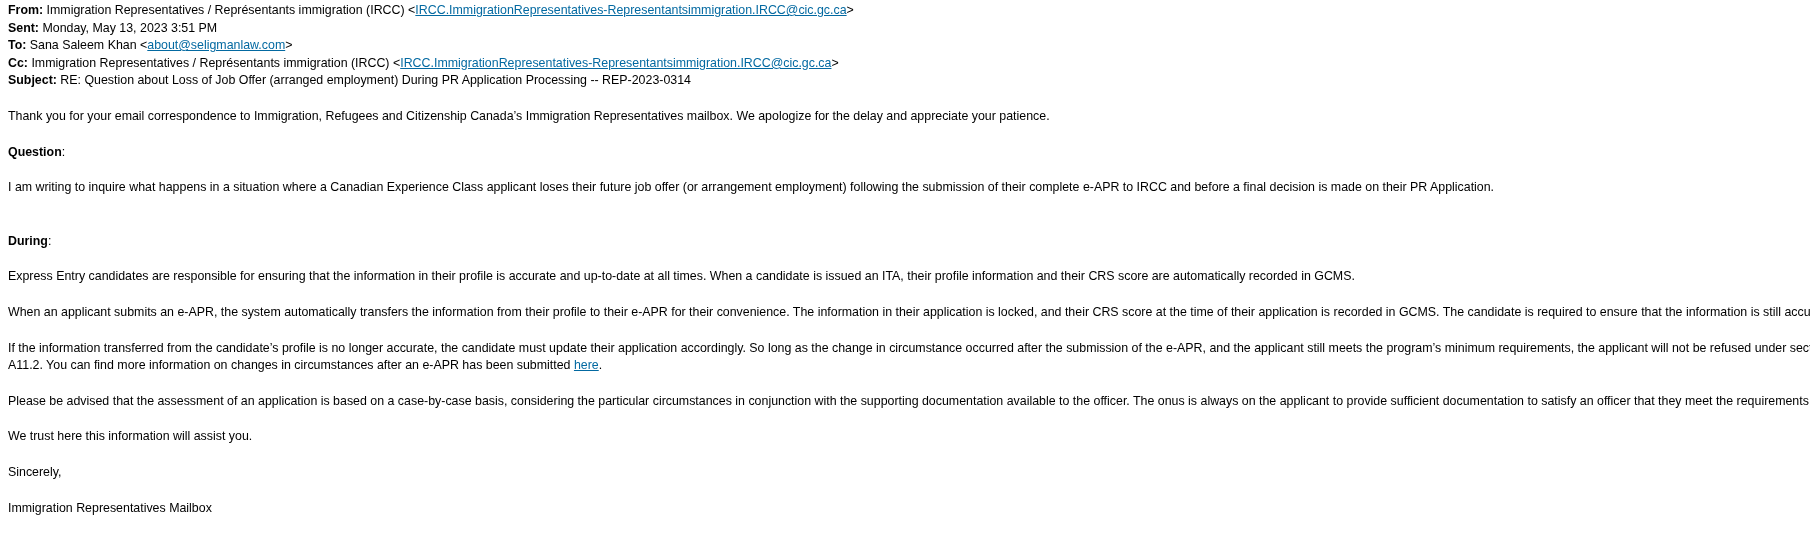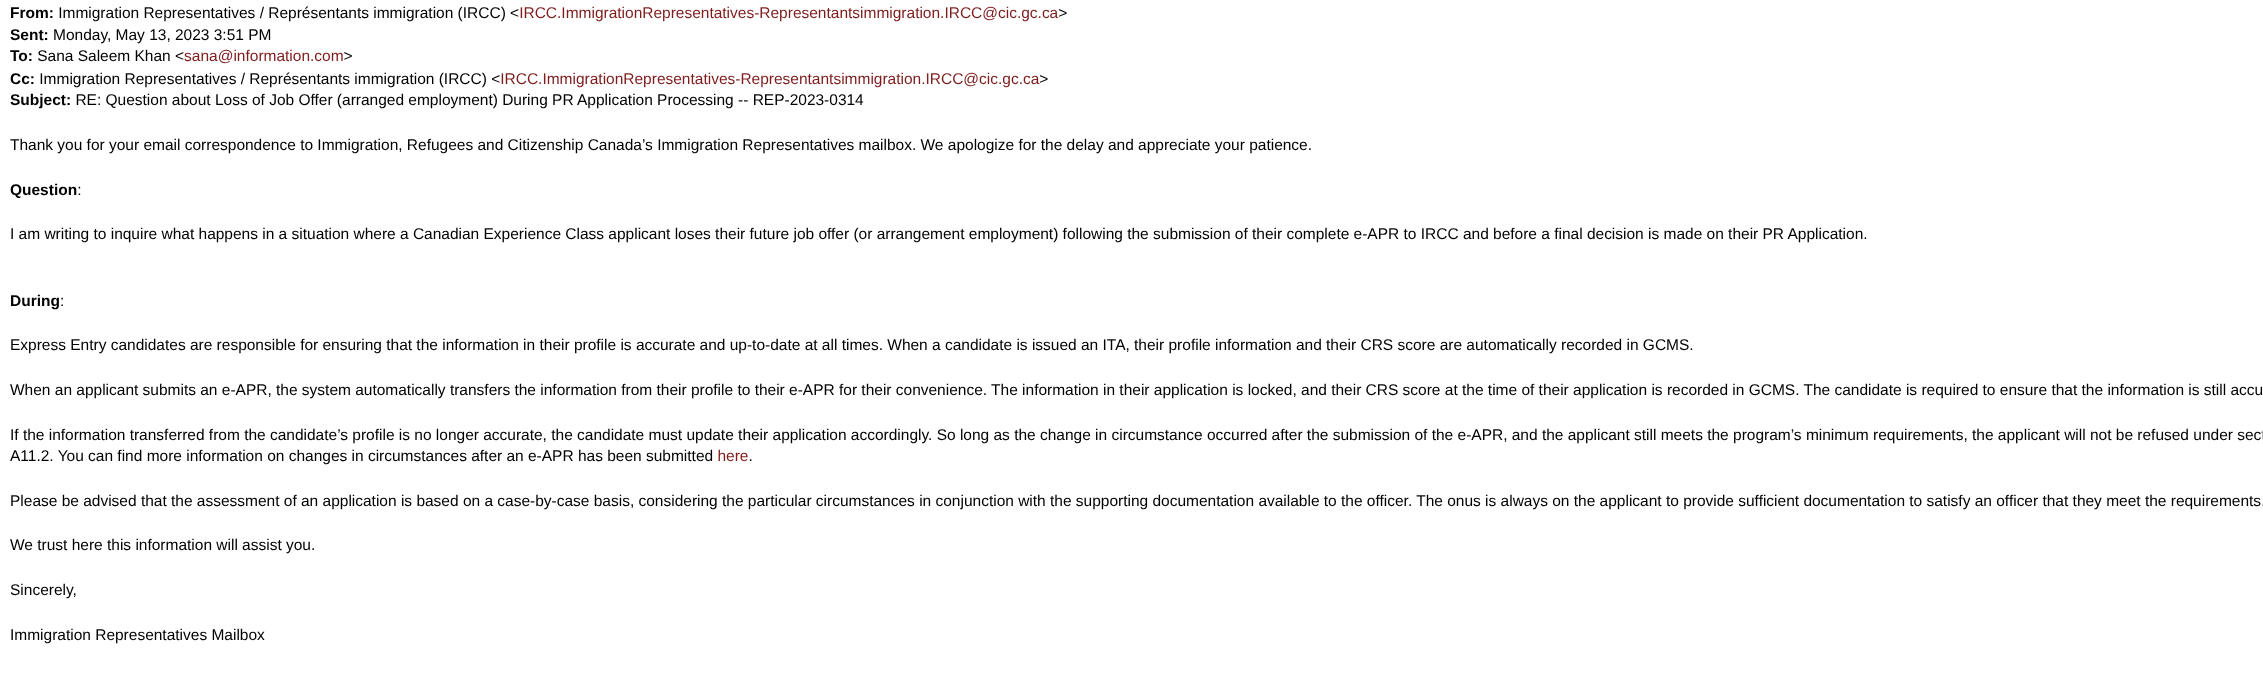--- a/index.html
+++ b/index.html
@@ -25,21 +25,22 @@
     .hdr {
       height: 17.6px;
       line-height: 17.6px;
       white-space: nowrap;
     }
     .hdr-first {
       margin-top: 2px;
     }
     .lbl { font-weight: bold; }
     a.link {
-      color: #7f1d1d;
+      color: #0369a1;
+      text-decoration: underline;
     }
     .para {
       line-height: 17.6px;
       margin: 0;
     }
     .gap { height: 18px; }
     .bold { font-weight: bold; }
     .nowrap { white-space: nowrap; }
   </style>
 </head>
@@ -52,21 +53,21 @@
     <span>Immigration Representatives / Représentants immigration (IRCC)</span>
     <span>&lt;</span><a class="link">IRCC.ImmigrationRepresentatives-Representantsimmigration.IRCC@cic.gc.ca</a><span>&gt;</span>
   </div>
   <div class="hdr">
     <span class="lbl">Sent:</span>
     <span>Monday, May 13, 2023 3:51 PM</span>
   </div>
   <div class="hdr">
     <span class="lbl">To:</span>
     <span>Sana Saleem Khan</span>
-    <span>&lt;</span><a class="link">sana@information.com</a><span>&gt;</span>
+    <span>&lt;</span><a class="link">about@seligmanlaw.com</a><span>&gt;</span>
   </div>
   <div class="hdr">
     <span class="lbl">Cc:</span>
     <span>Immigration Representatives / Représentants immigration (IRCC)</span>
     <span>&lt;</span><a class="link">IRCC.ImmigrationRepresentatives-Representantsimmigration.IRCC@cic.gc.ca</a><span>&gt;</span>
   </div>
   <div class="hdr">
     <span class="lbl">Subject:</span>
     <span>RE: Question about Loss of Job Offer (arranged employment) During PR Application Processing -- REP-2023-0314</span>
   </div>

